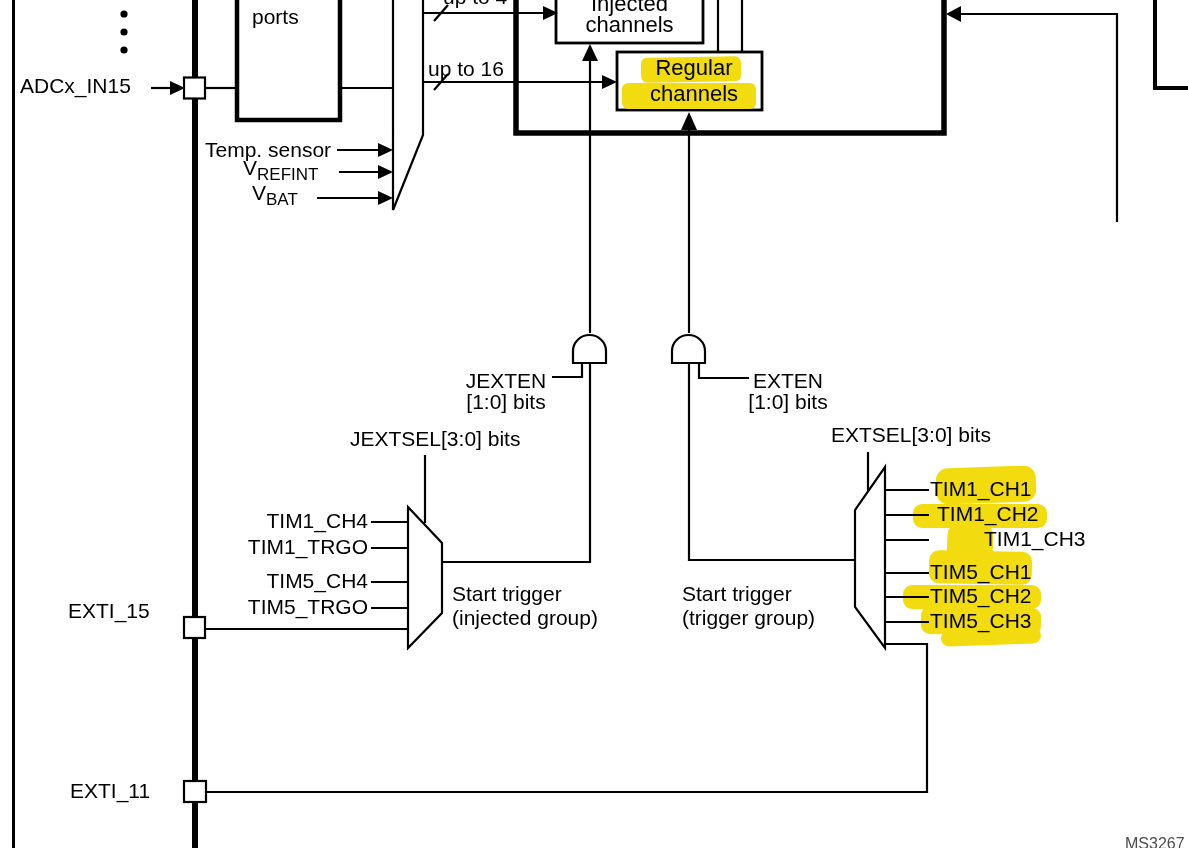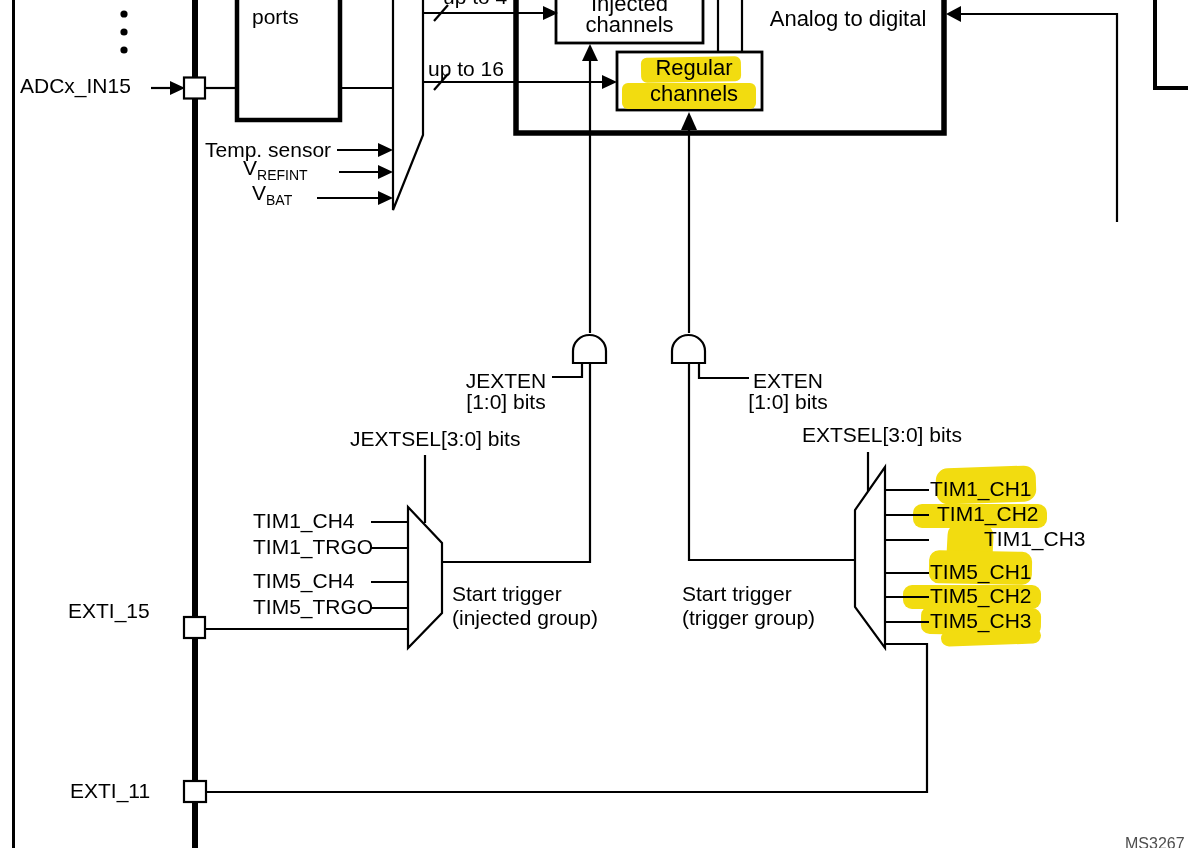--- a/index.html
+++ b/index.html
@@ -15,23 +15,23 @@
   .t{
     position:absolute;
     font-size:21px;
     line-height:1.05;
     white-space:nowrap;
     color:var(--line,#000);
   }
   .two{white-space:normal;}
   .two span{display:block;}
   .ctr{text-align:center;}
-  .rgt{text-align:left;margin-left:13px;}
+  .rgt{text-align:right;}
   .big{font-size:22px;}
-  .sub{font-size:14px;position:relative;top:5px;}
+  .sub{font-size:17px;position:relative;top:5px;}
   .watermark{font-size:16px;color:var(--watermark,#4d4d4d);}
   .hl{fill:var(--highlight,#F2DC10);}
   .ln{stroke:var(--line,#000);stroke-width:2.2;fill:none;}
   .ah{fill:var(--line,#000);stroke:none;}
   .wb{fill:#fff;stroke:var(--line,#000);}
 </style>
 </head>
 <body>
 
 <div id="canvas">
@@ -188,21 +188,20 @@
   <div class="t two ctr big" style="left:556px;top:-7px;width:147px;line-height:21px">
     <span>Injected</span>
     <span>channels</span>
   </div>
 
   <div class="t two ctr big" style="left:617px;top:55px;width:154px;line-height:26px">
     <span>Regular</span>
     <span>channels</span>
   </div>
 
-  <div class="t ctr big" style="left:748px;top:7px;width:200px">Analog to digital</div>
 
   <div class="t" style="left:205px;top:139px">Temp. sensor</div>
 
   <div class="t" style="left:243px;top:157px">
     <span>V</span><span class="sub">REFINT</span>
   </div>
 
   <div class="t" style="left:252px;top:182px">
     <span>V</span><span class="sub">BAT</span>
   </div>
@@ -213,21 +212,21 @@
     <span>[1:0] bits</span>
   </div>
 
   <div class="t two ctr" style="left:743px;top:370px;width:90px;line-height:21px">
     <span>EXTEN</span>
     <span>[1:0] bits</span>
   </div>
 
   <div class="t" style="left:350px;top:428px">JEXTSEL[3:0] bits</div>
 
-  <div class="t" style="left:802px;top:424px">EXTSEL[3:0] bits</div>
+  <div class="t" style="left:831px;top:424px">EXTSEL[3:0] bits</div>
 
   <div class="t rgt" style="left:240px;top:510px;width:128px">TIM1_CH4</div>
   <div class="t rgt" style="left:240px;top:536px;width:128px">TIM1_TRGO</div>
   <div class="t rgt" style="left:240px;top:570px;width:128px">TIM5_CH4</div>
   <div class="t rgt" style="left:240px;top:596px;width:128px">TIM5_TRGO</div>
 
   <div class="t two" style="left:452px;top:582px;line-height:24px">
     <span>Start trigger</span>
     <span>(injected group)</span>
   </div>

